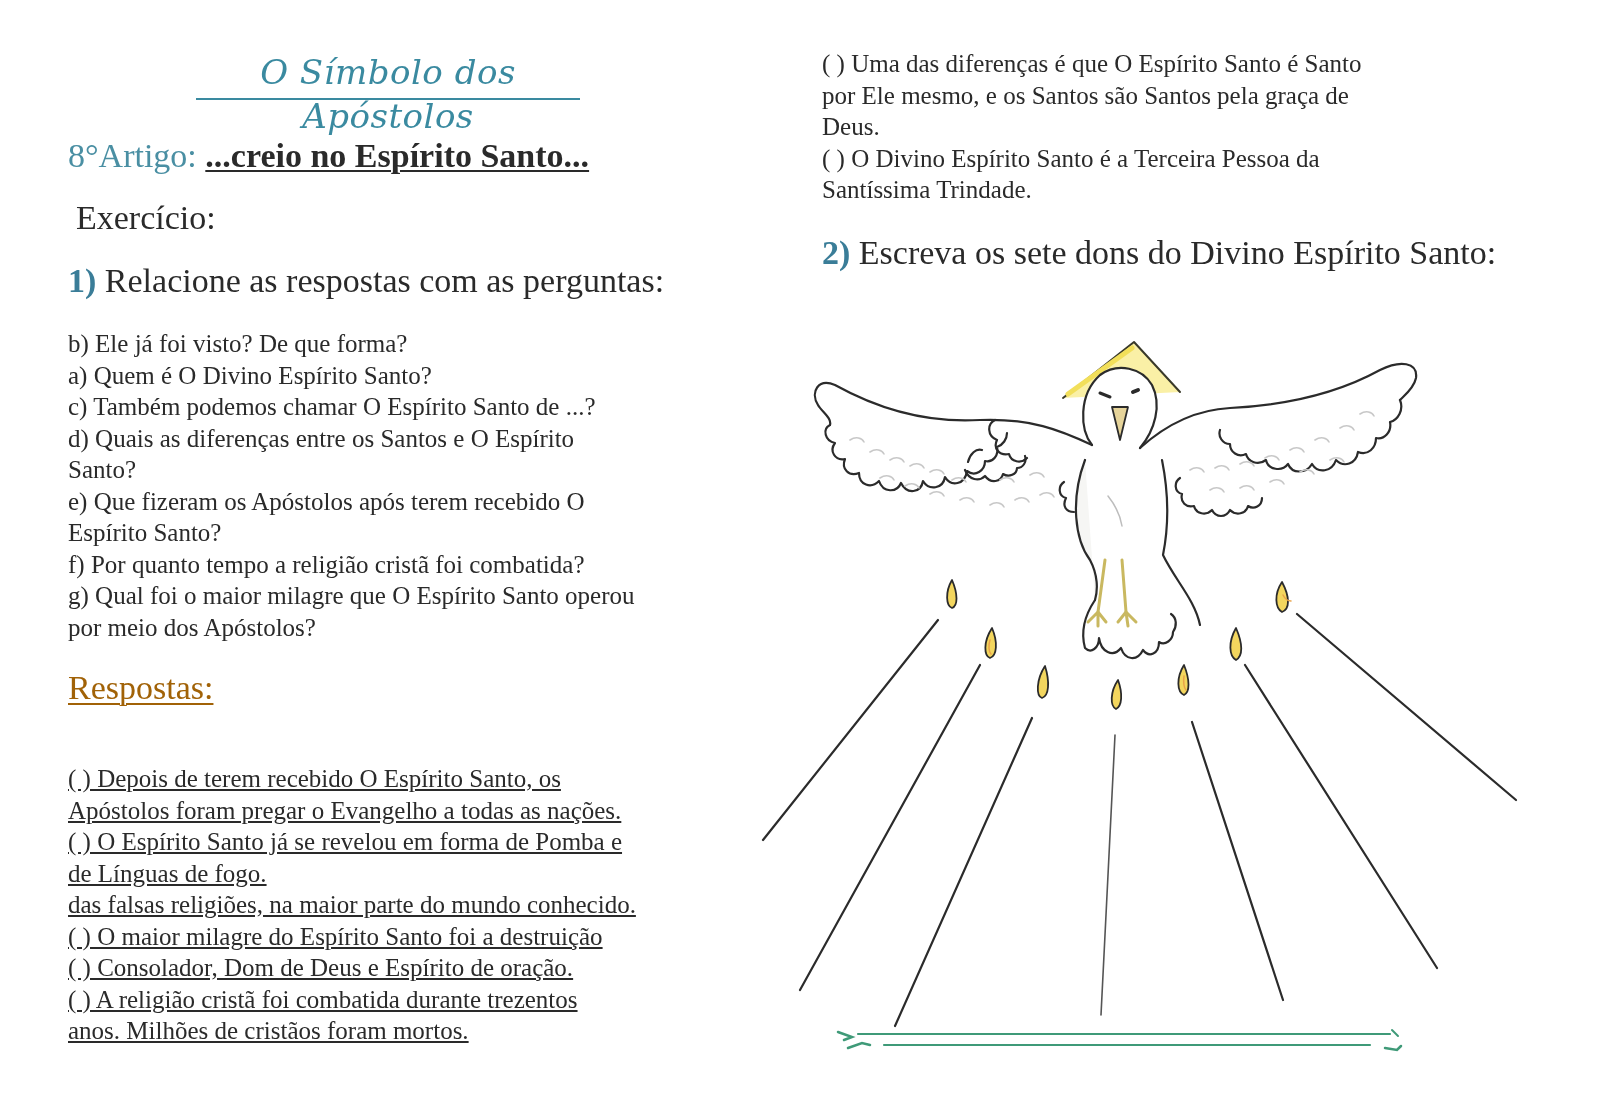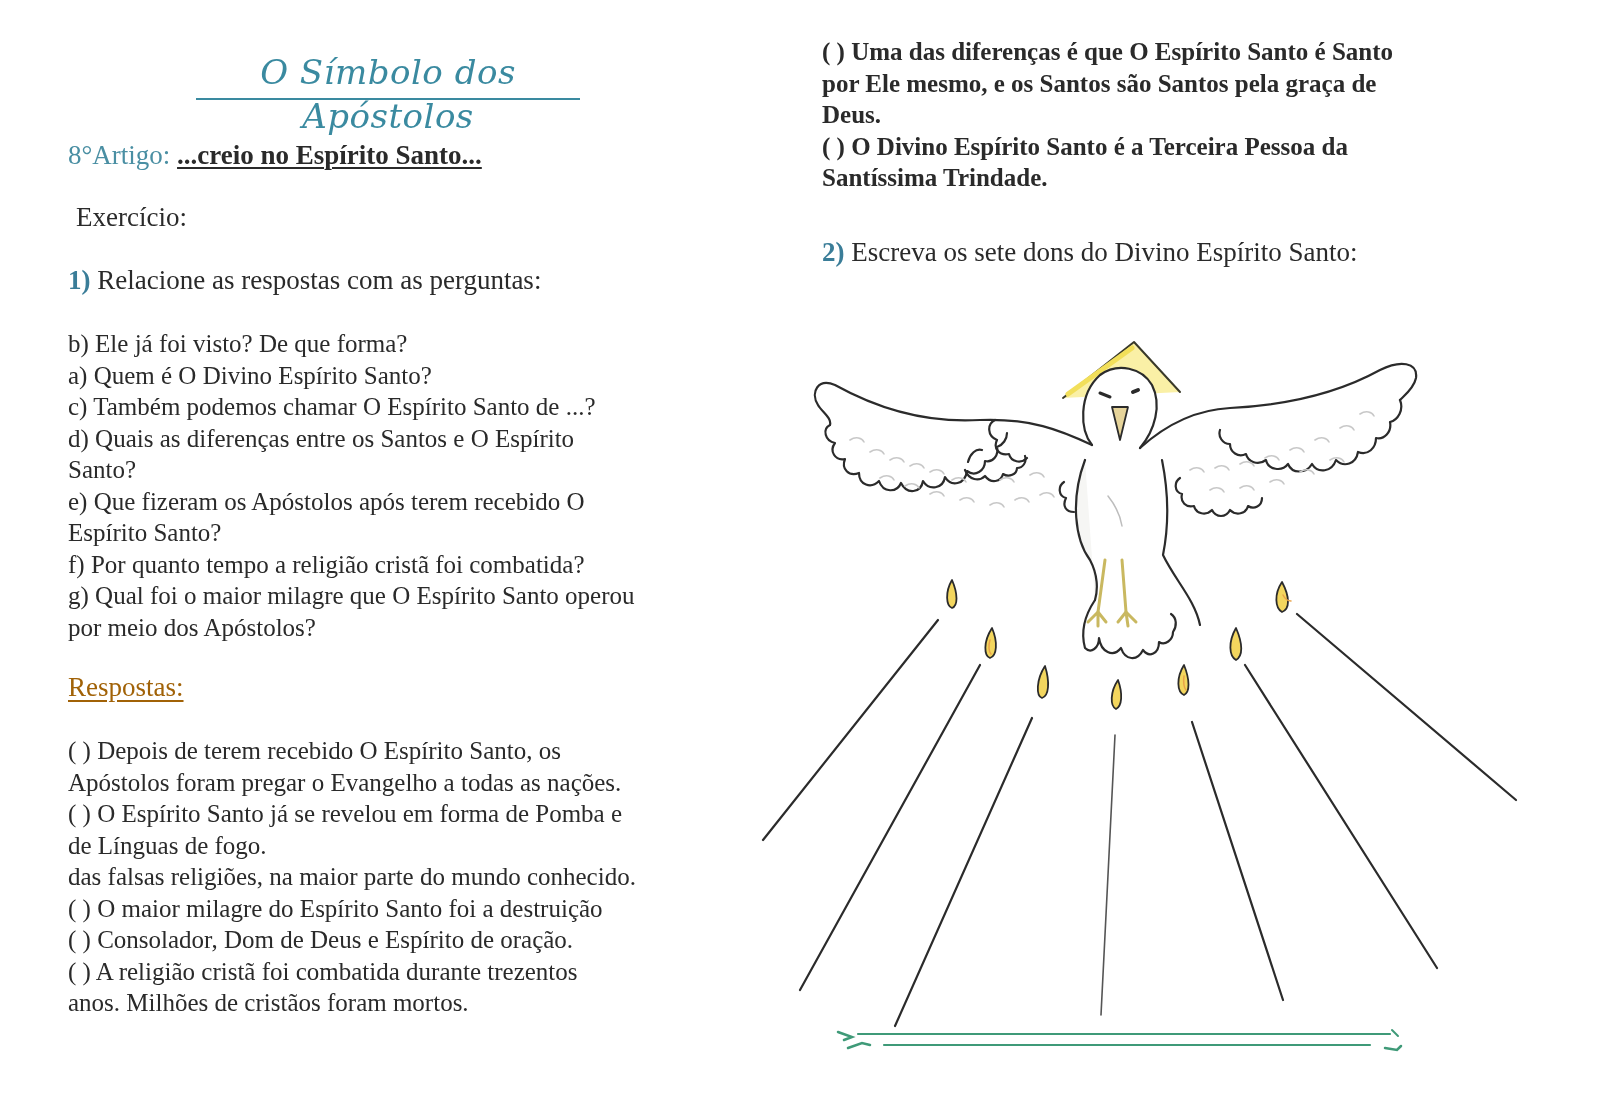--- a/index.html
+++ b/index.html
@@ -3,21 +3,21 @@
 <meta charset="utf-8">
 <style>
   html, body { margin:0; padding:0; }
   body { width:1600px; height:1109px; background:#ffffff; position:relative; overflow:hidden;
          font-family:"Liberation Serif", "DejaVu Serif", serif; color:#2a2a2a; }
   .page { position:absolute; inset:0;padding-left:32px; }
   .title { position:absolute; left:196px; top:50px; width:384px; text-align:center;
            font-family:"DejaVu Serif", "Liberation Serif", serif; font-style:italic;
            font-size:34px; letter-spacing:0.5px; color:#3a8aa0; line-height:44px; }
   .title-rule { position:absolute; left:196px; top:98px; width:384px; height:2px; background:#3a8aa0; }
-  .t { position:absolute; font-size:27px; line-height:31.5px; white-space:nowrap; }
+  .t { position:absolute; font-size:34px; line-height:31.5px; white-space:nowrap; }
   .accent { color:#4a8fa3; }
   .num { color:#3a7d98; font-weight:bold; }
   .under { text-decoration:underline; text-decoration-thickness:2px; text-underline-offset:3px; }
   .bold { font-weight:bold; }
   .block { position:absolute; font-size:25px; line-height:31.5px; }
   .block div { white-space:nowrap; }
   .resp-head { color:#a16207; text-decoration:underline; text-decoration-thickness:1.5px; text-underline-offset:4px; }
   svg.art { position:absolute; left:0; top:0; }
 </style>
 </head>
@@ -48,33 +48,33 @@
     <div>Santo?</div>
     <div>e) Que fizeram os Apóstolos após terem recebido O</div>
     <div>Espírito Santo?</div>
     <div>f) Por quanto tempo a religião cristã foi combatida?</div>
     <div>g) Qual foi o maior milagre que O Espírito Santo operou</div>
     <div>por meio dos Apóstolos?</div>
   </div>
 
   <div class="t resp-head" style="left:68px;top:672px;">Respostas:</div>
 
-  <div class="block" style="left:68px;top:735px;">
+  <div class="block" style="left:68px;top:763px;text-decoration:underline;">
     <div>(   ) Depois de terem recebido O Espírito Santo, os</div>
     <div>Apóstolos foram pregar o Evangelho a todas as nações.</div>
     <div>(   ) O Espírito Santo já se revelou em forma de Pomba e</div>
     <div>de Línguas de fogo.</div>
     <div>das falsas religiões, na maior parte do mundo conhecido.</div>
     <div>(   ) O maior milagre do Espírito Santo foi a destruição</div>
     <div>(   ) Consolador, Dom de Deus e Espírito de oração.</div>
     <div>(   ) A religião cristã foi combatida durante trezentos</div>
     <div>anos. Milhões de cristãos foram mortos.</div>
   </div>
 
-  <div class="block" style="left:822px;top:36px;font-weight:bold;">
+  <div class="block" style="left:822px;top:48px;">
     <div>(   ) Uma das diferenças é que O Espírito Santo é Santo</div>
     <div>por Ele mesmo, e os Santos são Santos pela graça de</div>
     <div>Deus.</div>
     <div>(   ) O Divino Espírito Santo é a Terceira Pessoa da</div>
     <div>Santíssima Trindade.</div>
   </div>
 
   <div class="t" style="left:822px;top:237px;">
     <span class="num">2)</span>
     <span>Escreva os sete dons do Divino Espírito Santo:</span>

